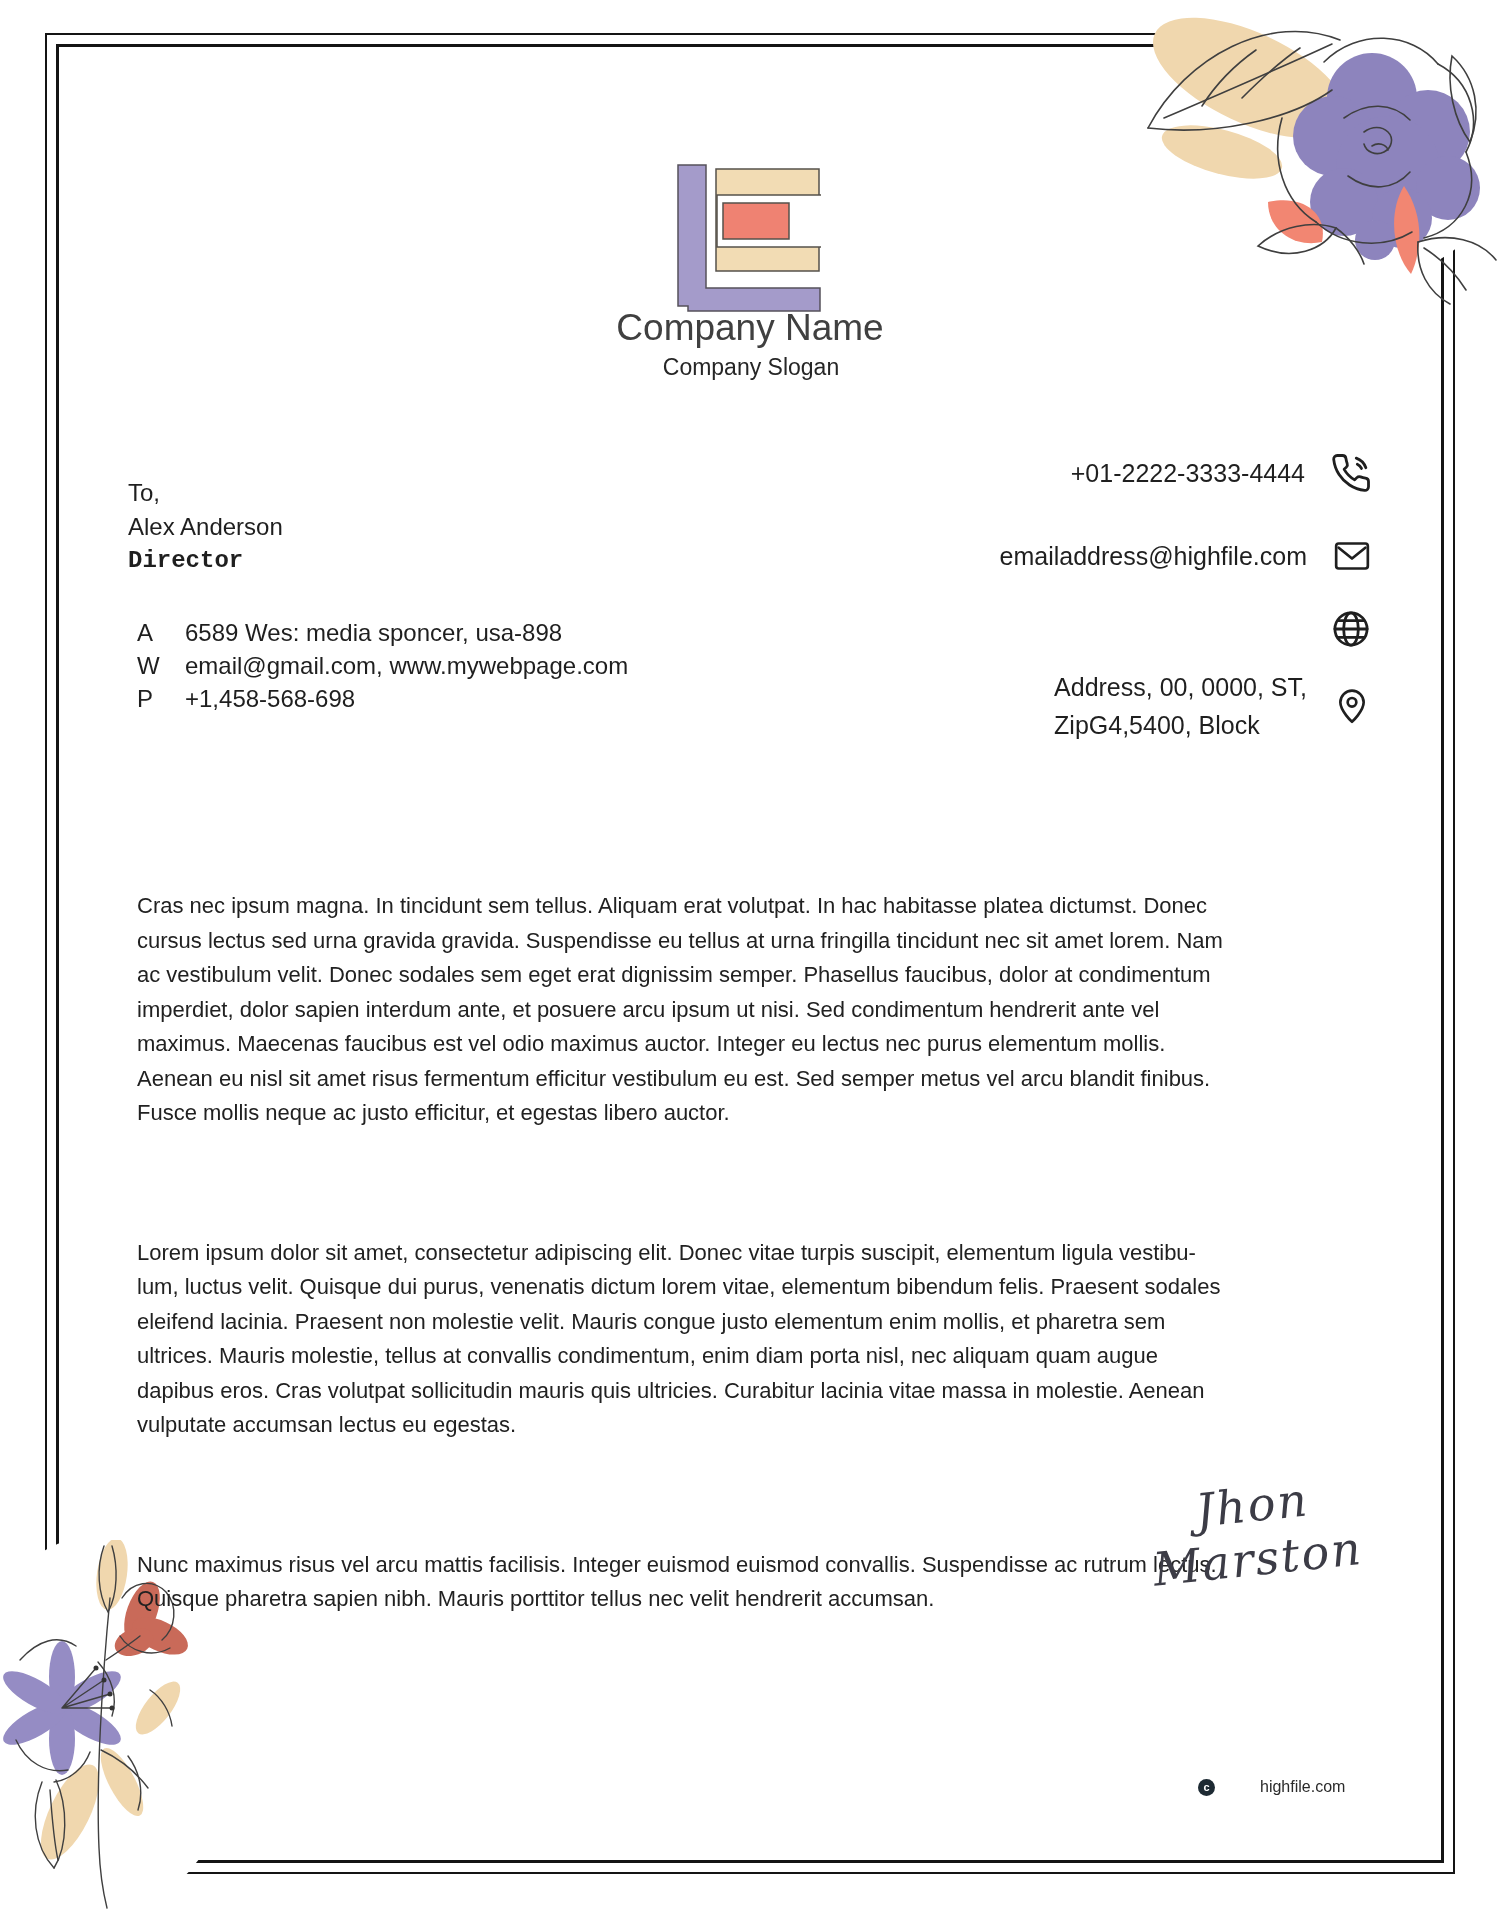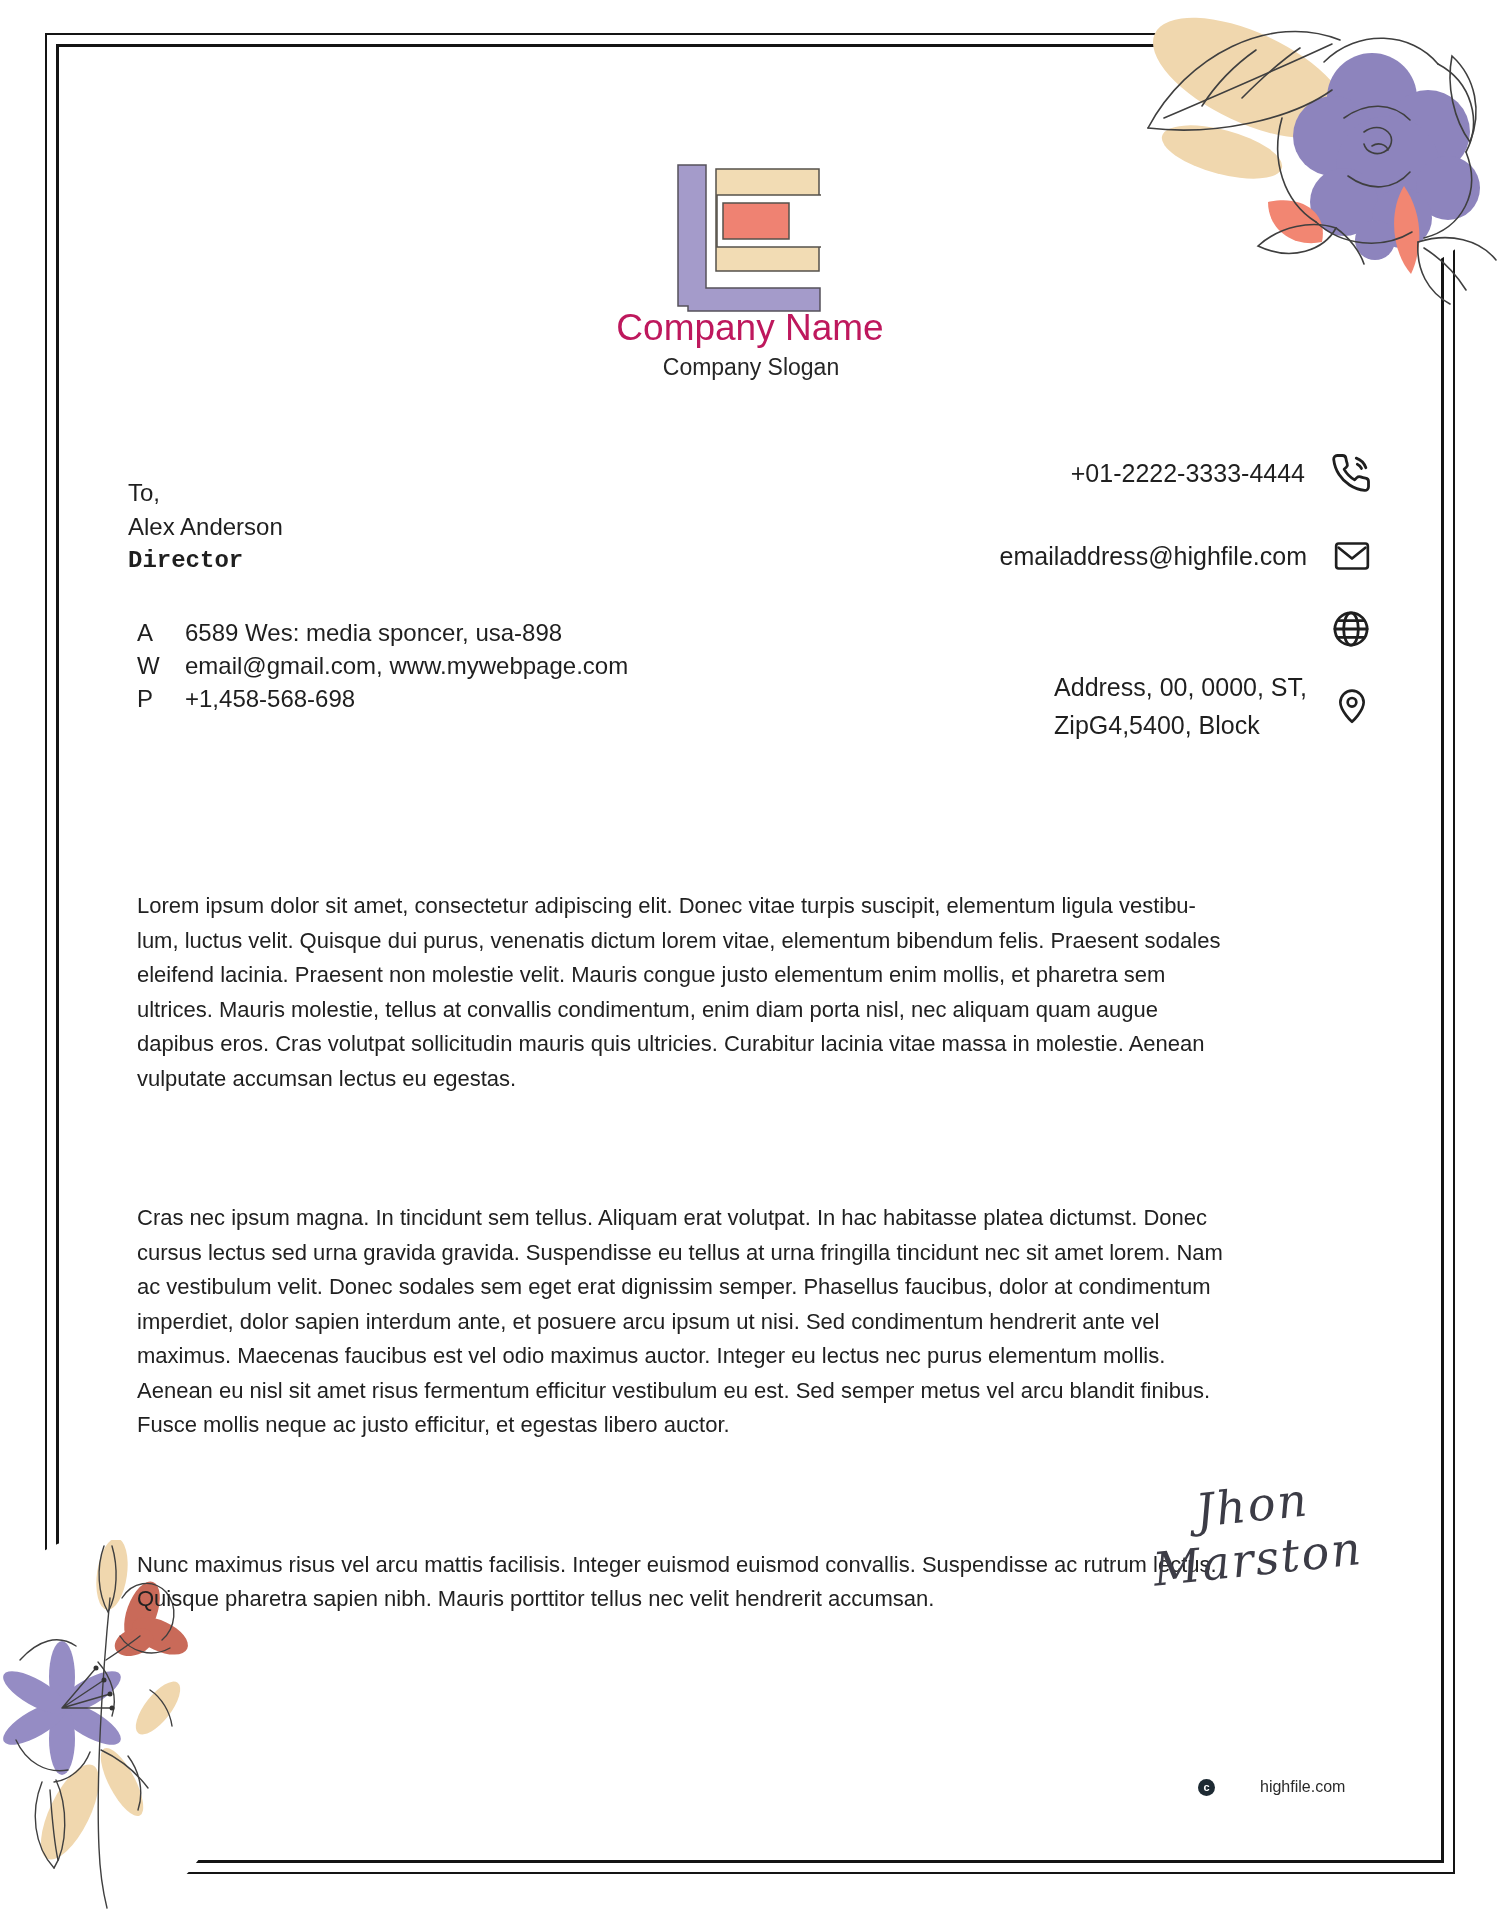--- a/index.html
+++ b/index.html
@@ -4,21 +4,21 @@
 <style>
   html,body{margin:0;padding:0;background:#ffffff;}
   .page{position:relative;width:1500px;height:1910px;background:#ffffff;overflow:hidden;
         font-family:"Liberation Sans",sans-serif;color:#1f1f1f;}
   .frame-outer{position:absolute;left:45px;top:33px;right:45px;bottom:36px;border:2px solid #141414;z-index:1;}
   .frame-inner{position:absolute;left:56px;top:44px;right:56px;bottom:47px;border:3px solid #141414;z-index:1;}
   .flower-tr{position:absolute;top:0;right:0;width:380px;height:310px;z-index:2;}
   .flower-bl{position:absolute;left:0;bottom:0;width:270px;height:370px;z-index:2;}
   .logo{position:absolute;left:660px;top:148px;width:165px;height:170px;z-index:3;}
   .company-name{position:absolute;top:306px;left:0;width:100%;text-align:center;
-                font-size:37px;line-height:44px;color:#be185d;z-index:3;}
+                font-size:37px;line-height:44px;color:#404040;z-index:3;}
   .company-slogan{position:absolute;top:352px;left:1px;width:100%;text-align:center;
                   font-size:23px;line-height:30px;color:#262626;z-index:3;}
   .recipient{position:absolute;left:128px;top:476px;font-size:24px;line-height:34px;z-index:3;}
   .recipient .title{font-weight:bold;font-family:Liberation Mono, monospace;}
   .sender-lines{position:absolute;left:137px;top:616px;font-size:24px;line-height:33px;z-index:3;}
   .sender-row{display:flex;}
   .sender-label{width:48px;flex:0 0 48px;}
   .c-row{position:absolute;right:128px;display:flex;align-items:center;z-index:3;font-size:25px;}
   .c-row .txt{margin-right:25px;}
   .c-row svg{flex:0 0 auto;}
@@ -205,33 +205,33 @@
       <span>Address, 00, 0000, ST,</span><br>
       <span>ZipG4,5400, Block</span>
     </span>
     <svg class="ico" width="40" height="40" viewBox="0 0 24 24">
       <path d="M12,21.5 C12,21.5 5,15 5,9.8 a7,7 0 0 1 14,0 C19,15 12,21.5 12,21.5 Z"></path>
       <circle cx="12" cy="9.8" r="2.6"></circle>
     </svg>
   </div>
 
   <div class="body-text">
-    <p>Lorem ipsum dolor sit amet, consectetur adipiscing elit. Donec vitae turpis suscipit, elementum ligula vestibu-
-lum, luctus velit. Quisque dui purus, venenatis dictum lorem vitae, elementum bibendum felis. Praesent sodales
-eleifend lacinia. Praesent non molestie velit. Mauris congue justo elementum enim mollis, et pharetra sem
-ultrices. Mauris molestie, tellus at convallis condimentum, enim diam porta nisl, nec aliquam quam augue
-dapibus eros. Cras volutpat sollicitudin mauris quis ultricies. Curabitur lacinia vitae massa in molestie. Aenean
-vulputate accumsan lectus eu egestas.</p>
     <p>Cras nec ipsum magna. In tincidunt sem tellus. Aliquam erat volutpat. In hac habitasse platea dictumst. Donec
 cursus lectus sed urna gravida gravida. Suspendisse eu tellus at urna fringilla tincidunt nec sit amet lorem. Nam
 ac vestibulum velit. Donec sodales sem eget erat dignissim semper. Phasellus faucibus, dolor at condimentum
 imperdiet, dolor sapien interdum ante, et posuere arcu ipsum ut nisi. Sed condimentum hendrerit ante vel
 maximus. Maecenas faucibus est vel odio maximus auctor. Integer eu lectus nec purus elementum mollis.
 Aenean eu nisl sit amet risus fermentum efficitur vestibulum eu est. Sed semper metus vel arcu blandit finibus.
 Fusce mollis neque ac justo efficitur, et egestas libero auctor.</p>
+    <p>Lorem ipsum dolor sit amet, consectetur adipiscing elit. Donec vitae turpis suscipit, elementum ligula vestibu-
+lum, luctus velit. Quisque dui purus, venenatis dictum lorem vitae, elementum bibendum felis. Praesent sodales
+eleifend lacinia. Praesent non molestie velit. Mauris congue justo elementum enim mollis, et pharetra sem
+ultrices. Mauris molestie, tellus at convallis condimentum, enim diam porta nisl, nec aliquam quam augue
+dapibus eros. Cras volutpat sollicitudin mauris quis ultricies. Curabitur lacinia vitae massa in molestie. Aenean
+vulputate accumsan lectus eu egestas.</p>
     <p>Nunc maximus risus vel arcu mattis facilisis. Integer euismod euismod convallis. Suspendisse ac rutrum lectus.
 Quisque pharetra sapien nibh. Mauris porttitor tellus nec velit hendrerit accumsan.</p>
   </div>
 
   <div class="signature">Jhon Marston</div>
 
   <div class="footer">
     <div class="badge">c</div>
     <div class="brand">highfile.com</div>
   </div>

